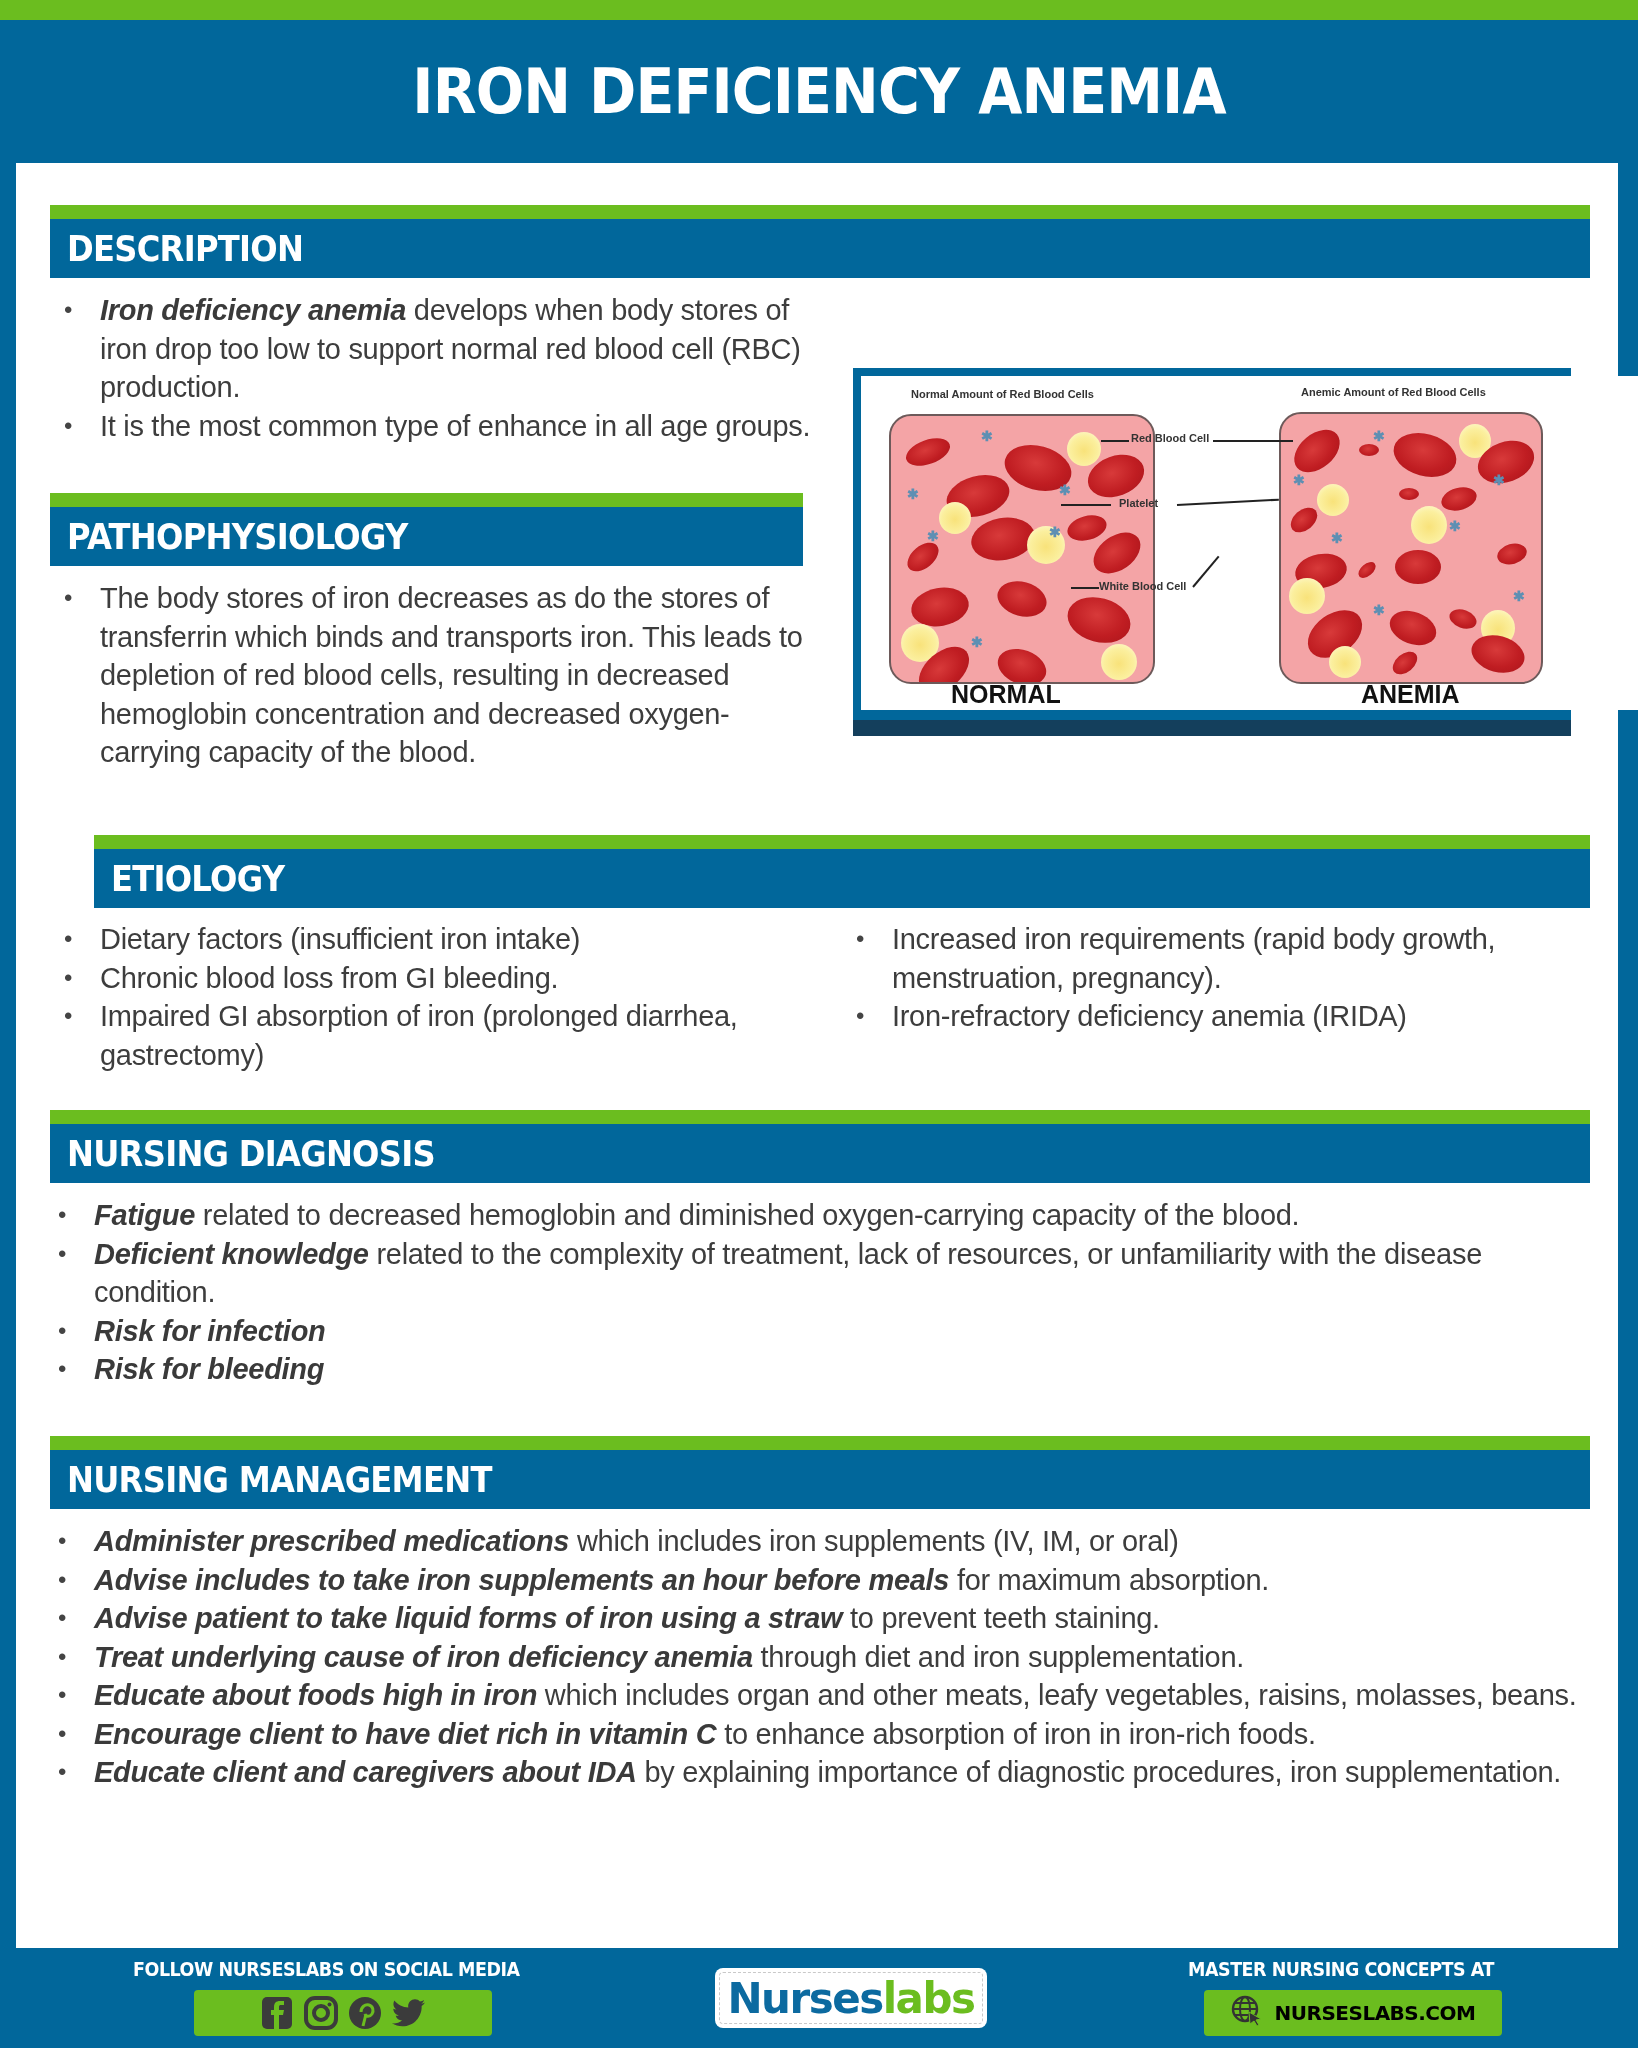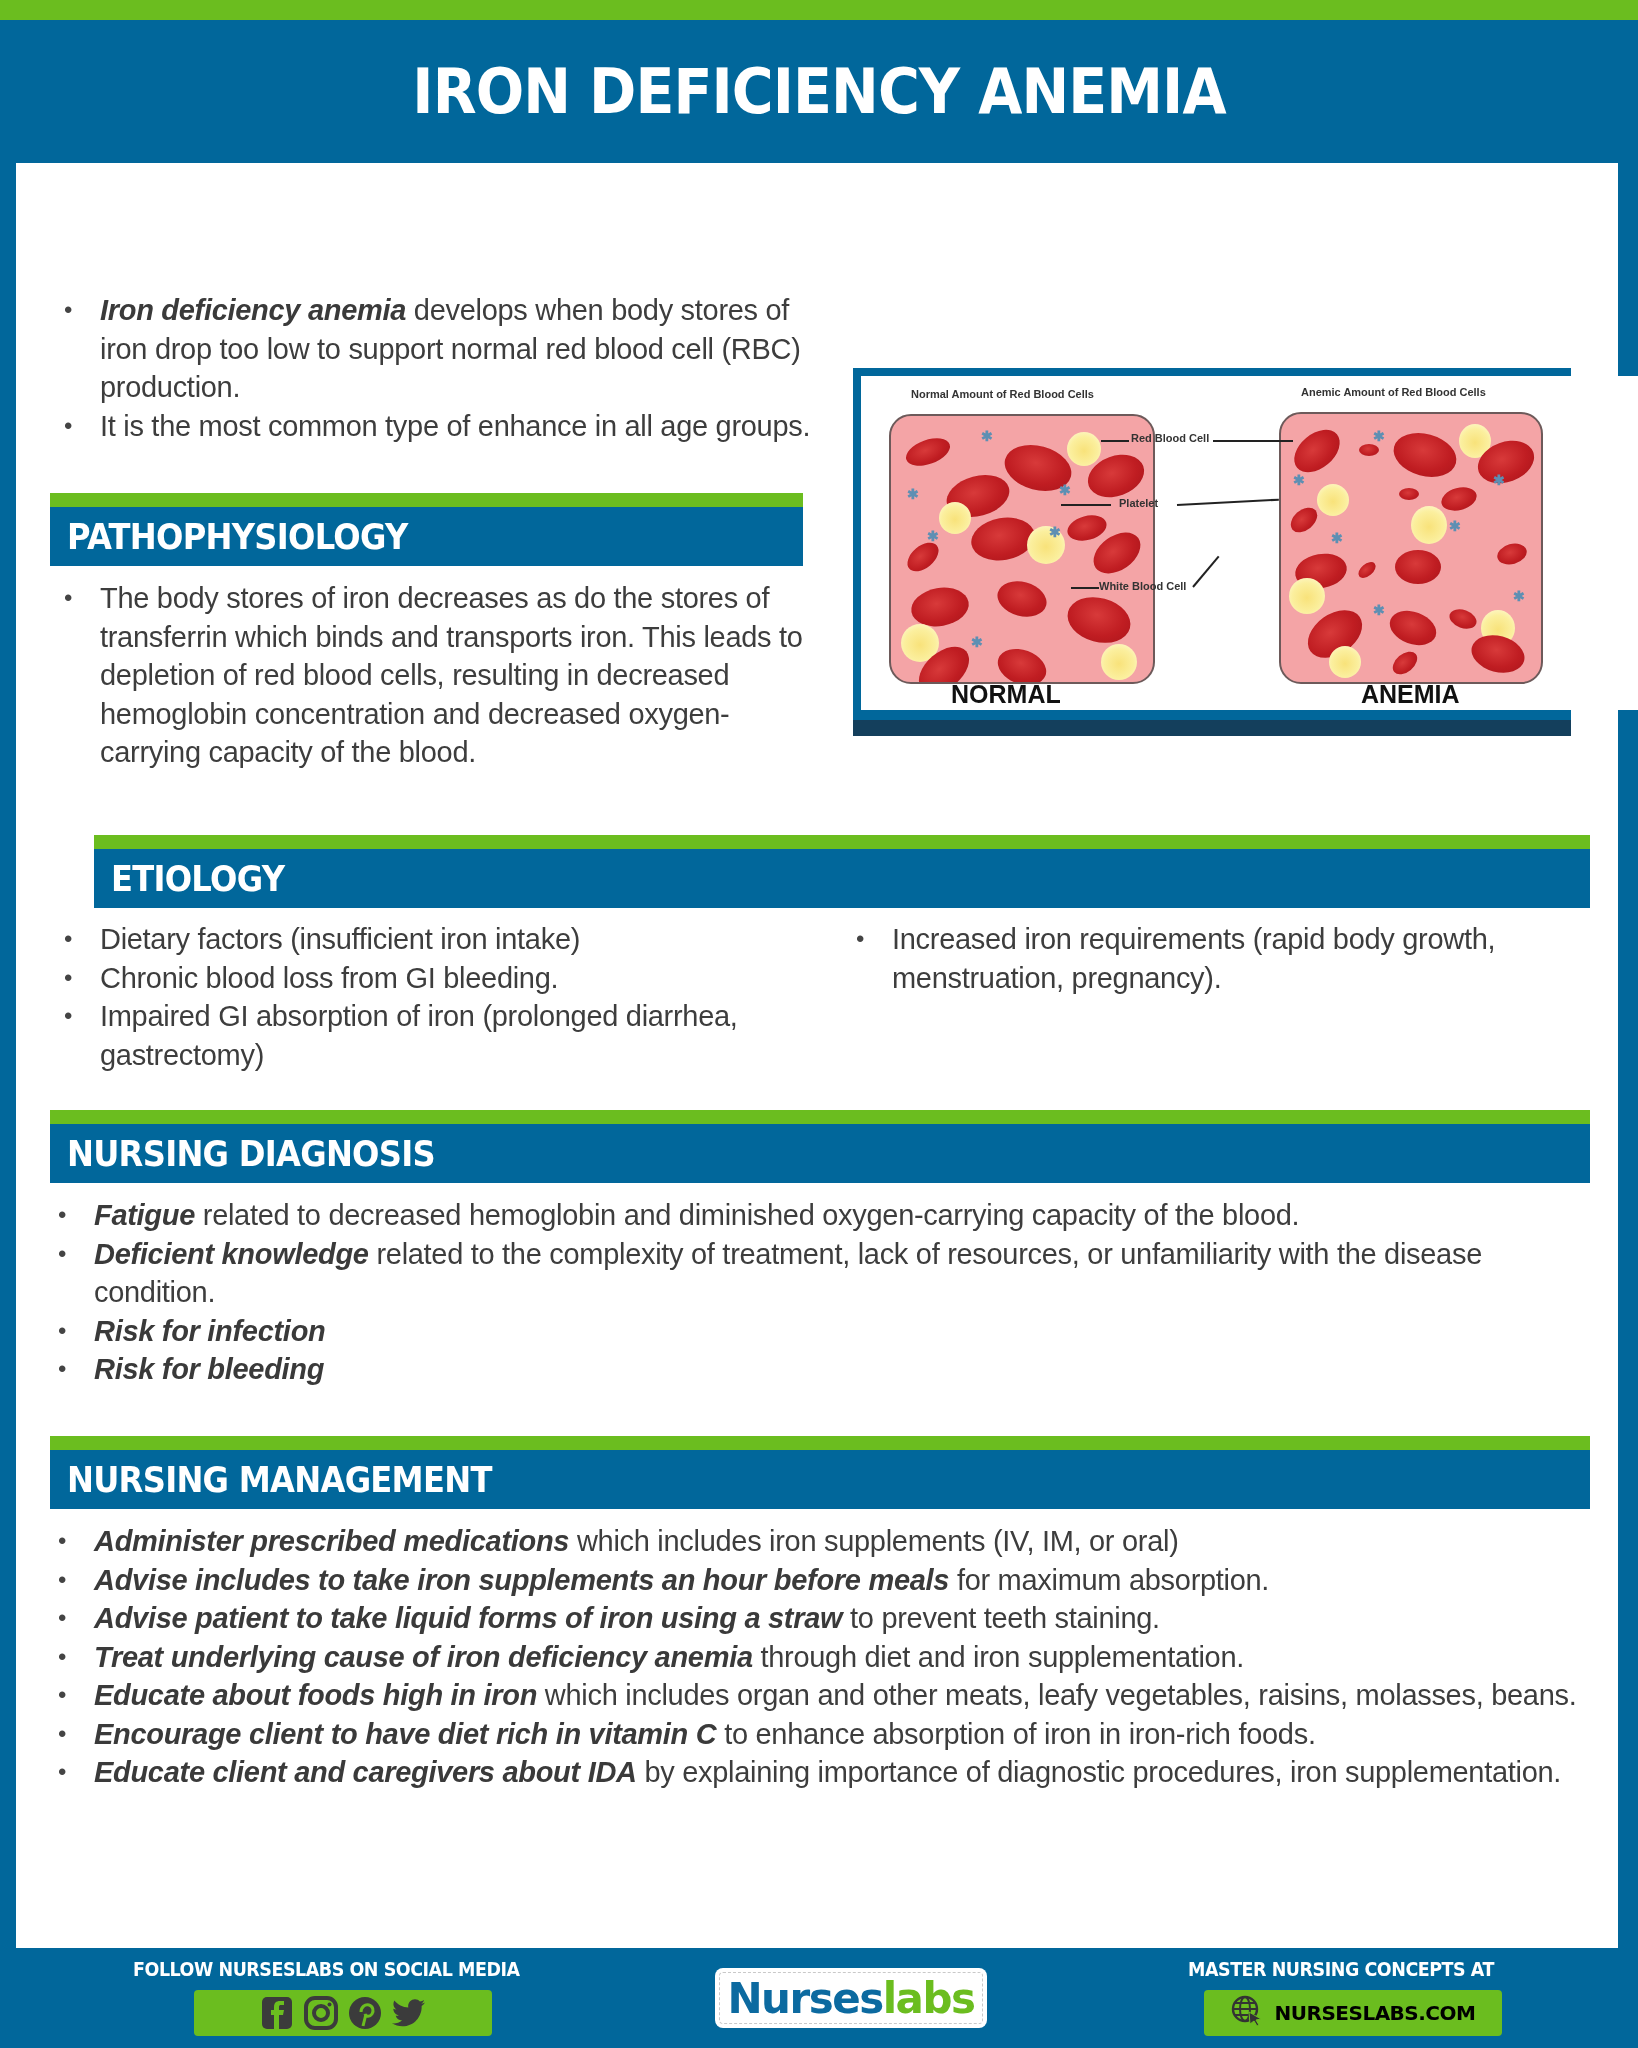--- a/index.html
+++ b/index.html
@@ -93,20 +93,26 @@
 </head>
 <body>
 
 <div class="top-green"></div>
 <div class="title-bar">
   <h1>IRON DEFICIENCY ANEMIA</h1>
 </div>
 
 <div class="sheet">
 
+  <div class="sec-head" style="left:34px; top:42px; width:1540px;">
+    <div class="g"></div>
+    <div class="b">
+        <span>DESCRIPTION</span>
+      </div>
+  </div>
   <ul class="bl" style="left:34px; top:128px; width:780px;">
     <li><b>Iron deficiency anemia</b><span> develops when body stores of iron drop too low to support normal red blood cell (RBC) production.</span></li>
     <li><span>It is the most common type of enhance in all age groups.</span></li>
   </ul>
 
   <div class="sec-head" style="left:34px; top:330px; width:753px;">
     <div class="g"></div>
     <div class="b">
         <span>PATHOPHYSIOLOGY</span>
       </div>
@@ -121,20 +127,21 @@
         <span>ETIOLOGY</span>
       </div>
   </div>
   <ul class="bl" style="left:34px; top:757px; width:720px;">
     <li><span>Dietary factors (insufficient iron intake)</span></li>
     <li><span>Chronic blood loss from GI bleeding.</span></li>
     <li><span>Impaired GI absorption of iron (prolonged diarrhea, gastrectomy)</span></li>
   </ul>
   <ul class="bl" style="left:826px; top:757px; width:760px;">
     <li><span>Increased iron requirements (rapid body growth, menstruation, pregnancy).</span></li>
+    <li><span>Iron-refractory deficiency anemia (IRIDA)</span></li>
   </ul>
 
   <div class="sec-head" style="left:34px; top:947px; width:1540px;">
     <div class="g"></div>
     <div class="b">
         <span>NURSING DIAGNOSIS</span>
       </div>
   </div>
   <ul class="bl wide" style="left:34px; top:1033px; width:1540px;">
     <li><b>Fatigue</b><span> related to decreased hemoglobin and diminished oxygen-carrying capacity of the blood.</span></li>

